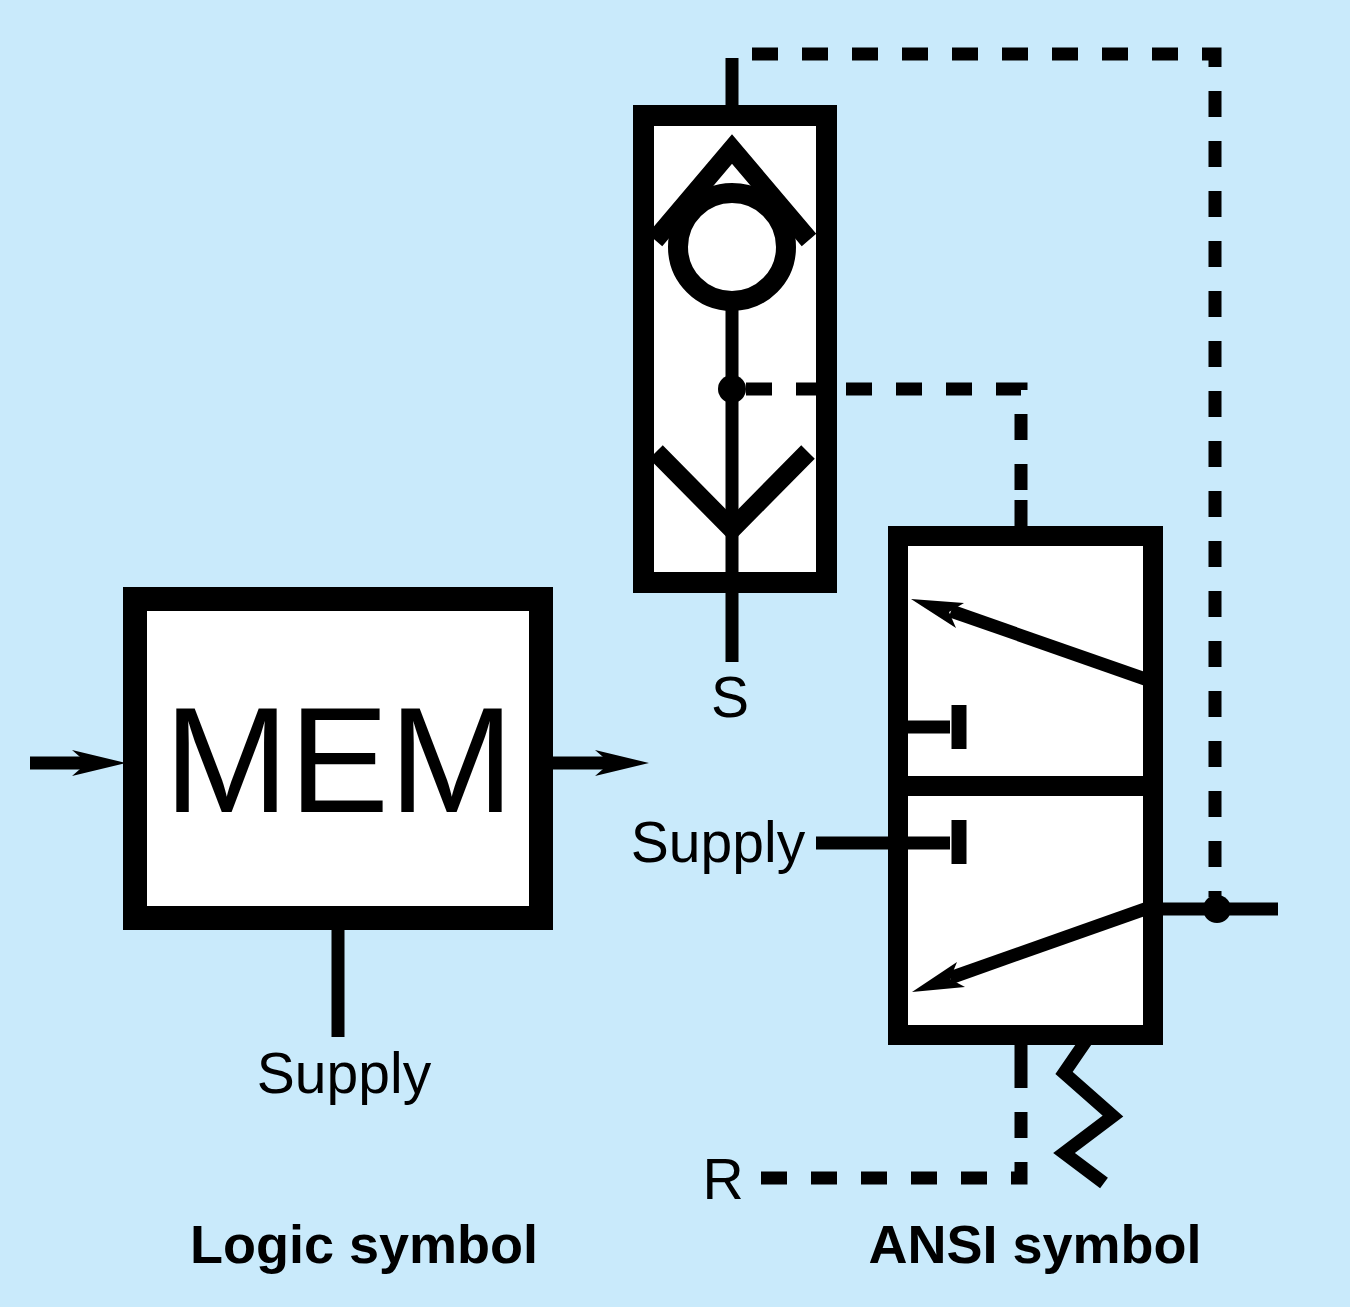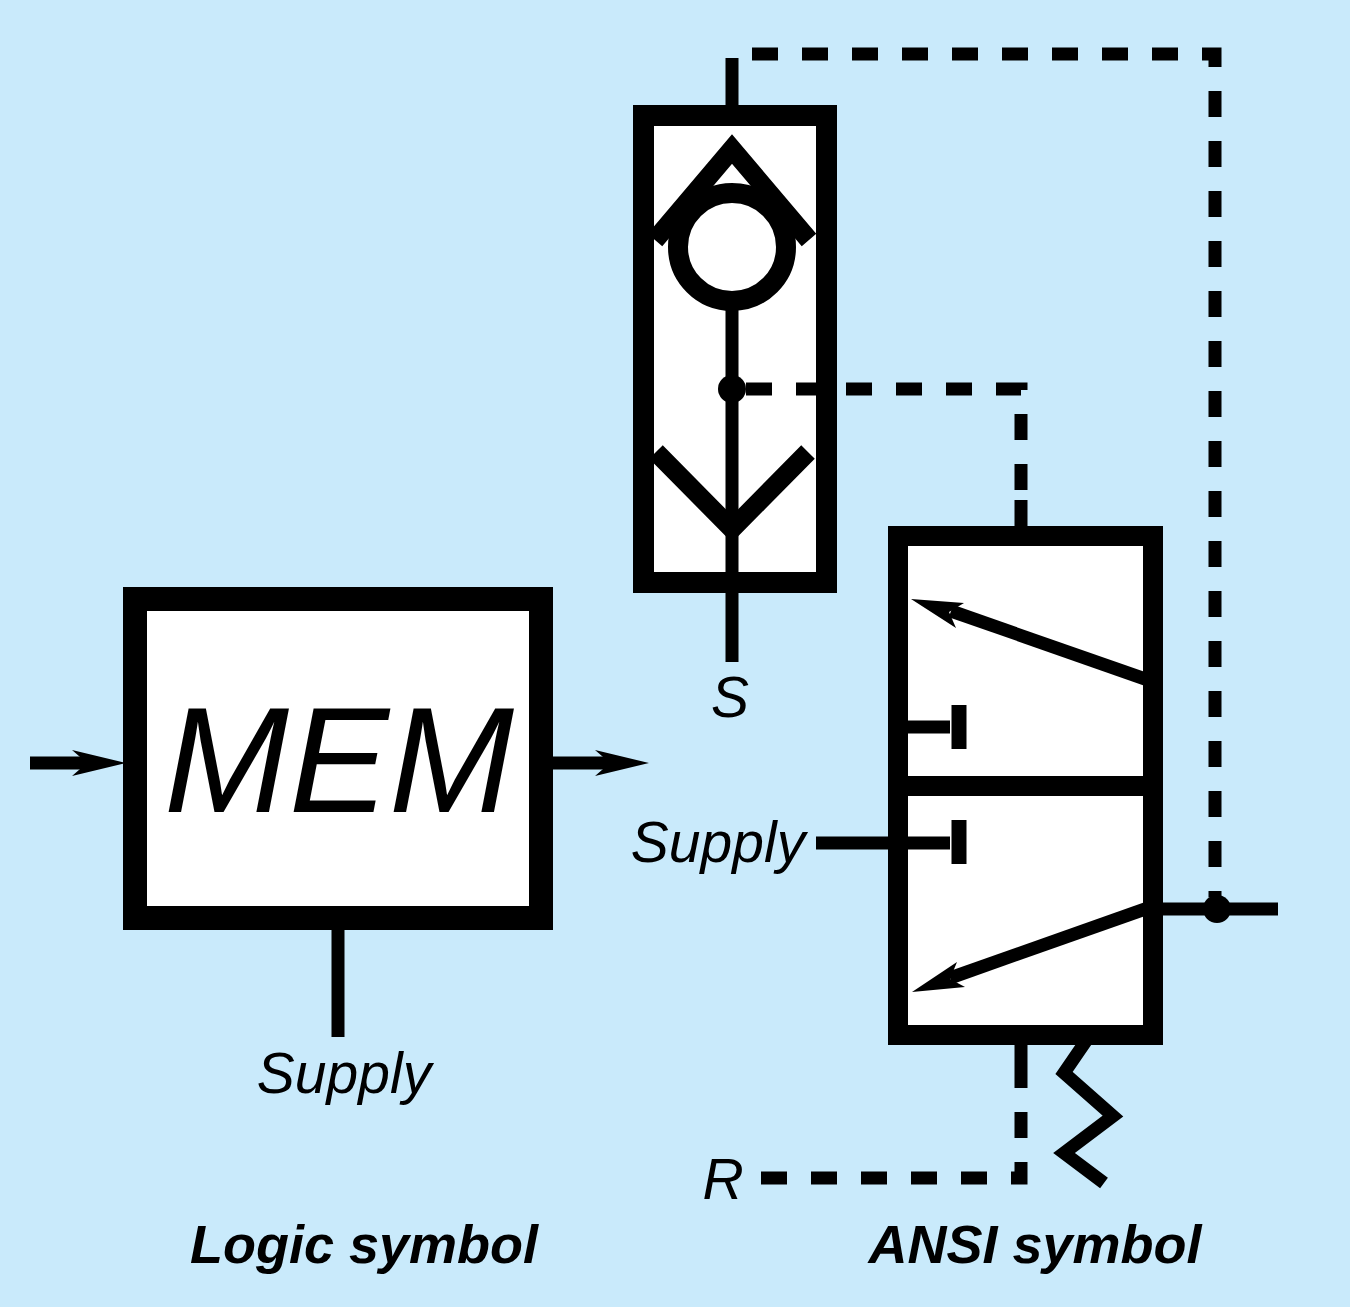--- a/index.html
+++ b/index.html
@@ -2,21 +2,21 @@
 <html><head>
 <meta charset="utf-8">
 <style>
   html,body{margin:0;padding:0;}
   body{
     width:1350px;height:1307px;
     background:#c9eafb;
     font-family:"Liberation Sans", sans-serif;
     overflow:hidden;
   }
-  .stage{position:relative;width:1350px;height:1307px;font-style:italic;}
+  .stage{position:relative;width:1350px;height:1307px;}
   svg{display:block;}
   text{fill:#000;}
   .lbl{font-size:57px;}
   .caption{font-size:54px;font-weight:bold;}
   .mem{font-size:150px;}
 </style>
 </head>
 <body>
 
 <div class="stage">

